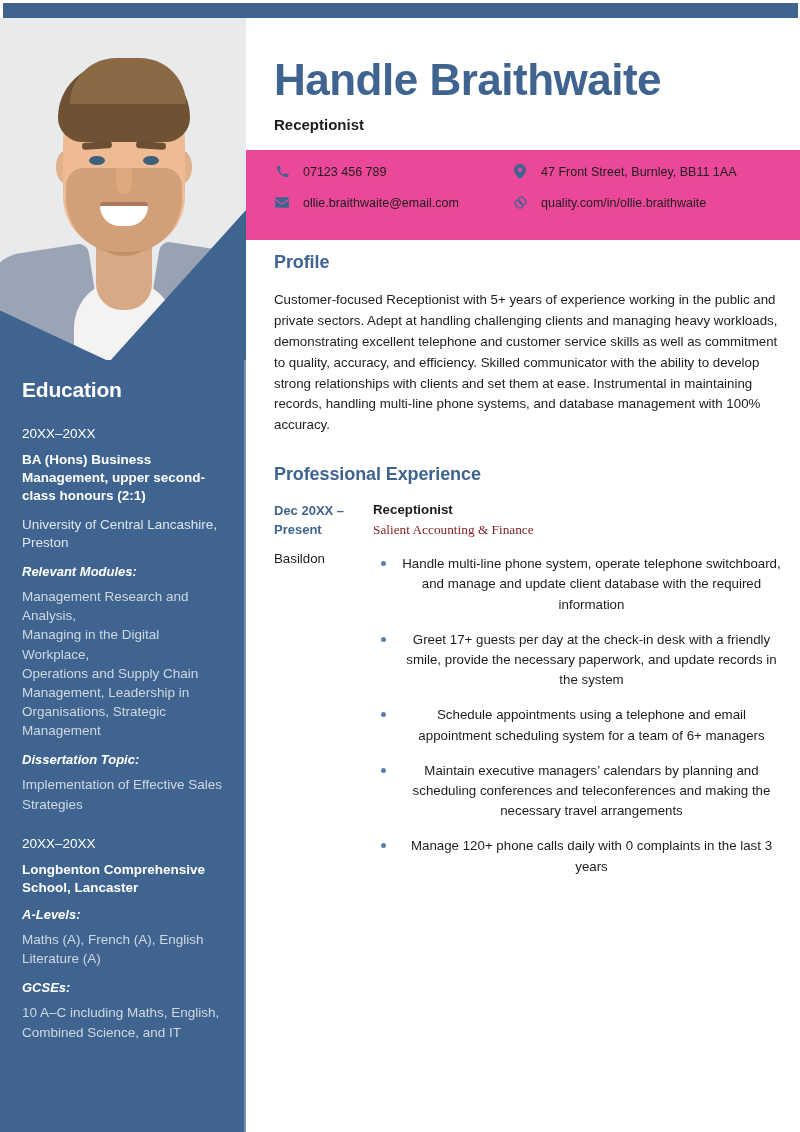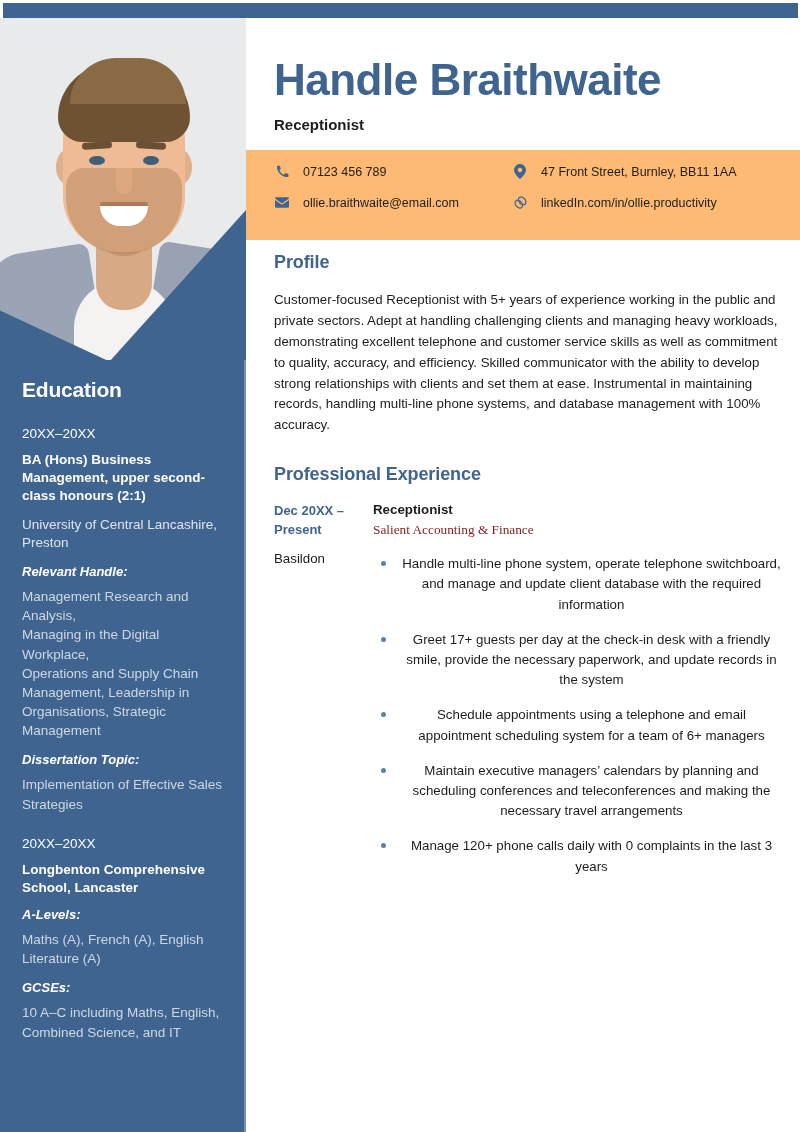--- a/index.html
+++ b/index.html
@@ -189,21 +189,21 @@
     color: #1d1d1b;
   }
 
   
   .contact-band {
     position: absolute;
     left: 246px;
     top: 150px;
     width: 554px;
     height: 90px;
-    background: #fdba74;
+    background: #ec4899;
     padding: 14px 0 16px 28px;
   }
   .contact-grid {
     display: grid;
     grid-template-columns: 238px 1fr;
     row-gap: 16px;
   }
   .contact-item {
     display: flex;
     align-items: center;
@@ -362,34 +362,34 @@
 
       <div class="contact-item">
         <span class="ico">
           <svg width="15" height="15" viewBox="0 0 24 24">
               <g fill="none" stroke="#3f6490" stroke-width="2.1">
                 <ellipse cx="9.3" cy="14.7" rx="5" ry="7" transform="rotate(-40 9.3 14.7)"></ellipse>
                 <ellipse cx="14.7" cy="9.3" rx="5" ry="7" transform="rotate(-40 14.7 9.3)"></ellipse>
               </g>
             </svg>
         </span>
-        <span>linkedIn.com/in/ollie.productivity</span>
+        <span>quality.com/in/ollie.braithwaite</span>
       </div>
 
     </div>
   </div>
 
   <div class="sidebar">
     <div class="side-heading">Education</div>
 
     <div class="edu-block">
       <div class="edu-dates">20XX–20XX</div>
       <div class="edu-degree">BA (Hons) Business Management, upper second-class honours (2:1)</div>
       <div class="edu-school">University of Central Lancashire, Preston</div>
-      <div class="edu-sublabel">Relevant Handle:</div>
+      <div class="edu-sublabel">Relevant Modules:</div>
       <div class="edu-subtext">Management Research and Analysis,
 Managing in the Digital Workplace,
 Operations and Supply Chain Management, Leadership in Organisations, Strategic Management</div>
       <div class="edu-sublabel">Dissertation Topic:</div>
       <div class="edu-subtext">Implementation of Effective Sales Strategies</div>
     </div>
 
     <div class="edu-block">
       <div class="edu-dates">20XX–20XX</div>
       <div class="edu-degree">Longbenton Comprehensive School, Lancaster</div>

